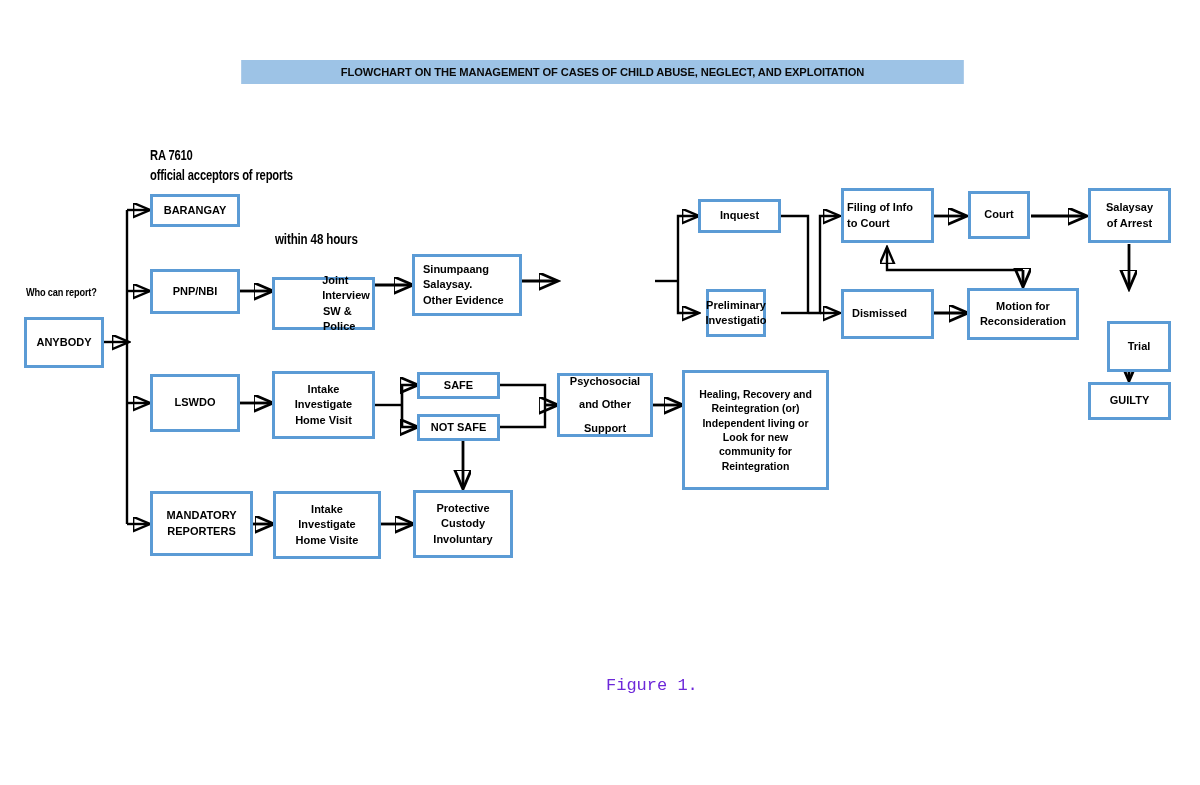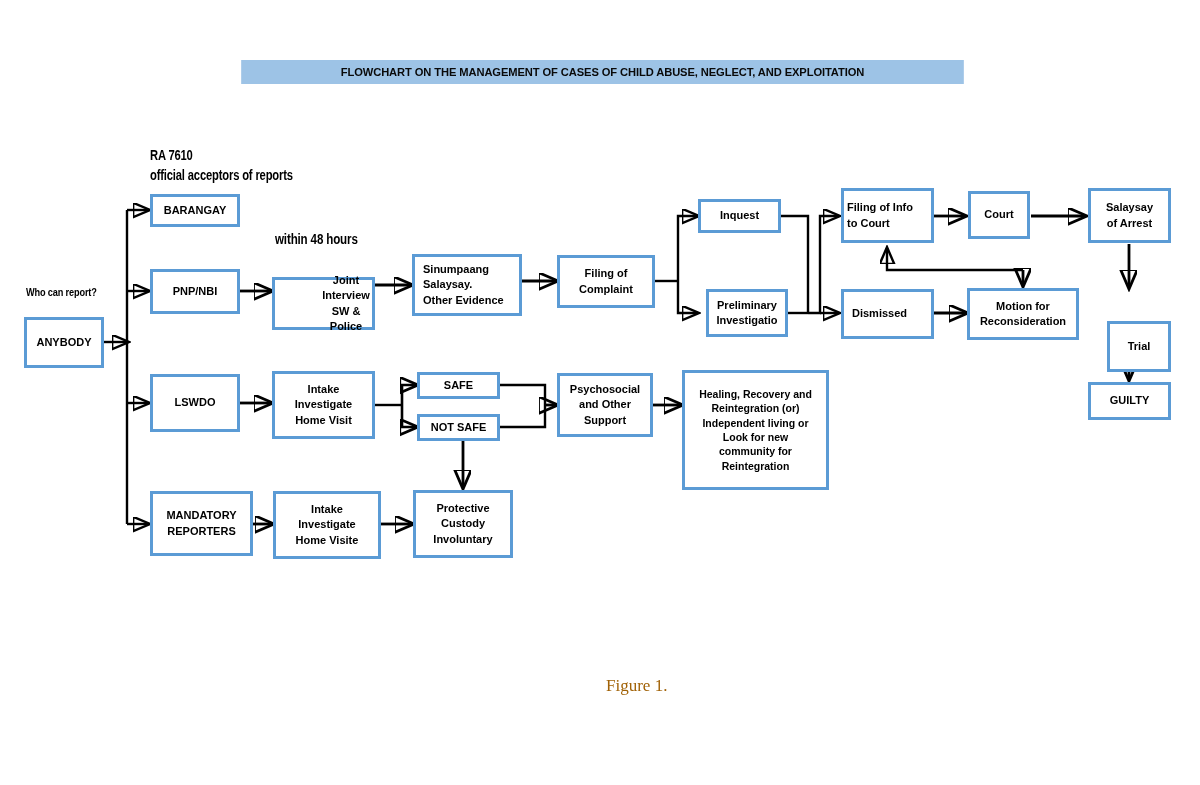--- a/index.html
+++ b/index.html
@@ -25,21 +25,20 @@
     white-space:nowrap;
   }
 
   
   .box{
     position:absolute;
     box-sizing:border-box;
     background:#ffffff;
     border:3px solid #5b9bd5;
     display:flex;align-items:center;justify-content:center;
-    text-align:center;
     color:#000000;
     font-weight:bold;
     font-size:11px;
     line-height:1.38;
     padding:2px 3px;
   }
   .box span{display:block;}
 
   
   .label{
@@ -49,23 +48,23 @@
     white-space:nowrap;
   }
   .label.cond{
     transform:scaleX(0.80);
     transform-origin:left center;
     letter-spacing:-0.2px;
   }
 
   .caption{
     position:absolute;
-    color:#a16207;
+    color:#6d28d9;
     font-size:17px;
-    font-family:Liberation Serif, serif;
+    font-family:Liberation Mono, monospace;
     white-space:nowrap;
   }
 
   svg.links{position:absolute;left:0;top:0;width:1200px;height:785px;pointer-events:none;}
   svg.links line, svg.links path, svg.links polyline{
     stroke:#000000;fill:none;
   }
 </style>
 </head>
 <body>
@@ -191,36 +190,32 @@
   <div class="box" style="left:417px;top:414px;width:83px;height:27px;">
     <span>NOT SAFE</span>
   </div>
 
   <div class="box" style="left:413px;top:490px;width:100px;height:68px;flex-direction:column;">
     <span>Protective</span>
     <span>Custody</span>
     <span>Involuntary</span>
   </div>
 
-  <div class="box" style="left:557px;top:255px;width:98px;height:53px;flex-direction:column;">
-    <span>Filing of</span>
-    <span>Complaint</span>
-  </div>
-
-  <div class="box" style="left:557px;top:373px;width:96px;height:64px;flex-direction:column;">
+
+  <div class="box" style="left:557px;top:373px;width:96px;height:64px;flex-direction:column;gap:8px;">
     <span>Psychosocial</span>
     <span>and Other</span>
     <span>Support</span>
   </div>
 
   <div class="box" style="left:698px;top:199px;width:83px;height:34px;">
     <span>Inquest</span>
   </div>
 
-  <div class="box" style="left:706px;top:289px;width:82px;height:48px;flex-direction:column;">
+  <div class="box" style="left:706px;top:289px;width:60px;height:48px;flex-direction:column;">
     <span>Preliminary</span>
     <span>Investigatio</span>
   </div>
 
   <div class="box" style="left:682px;top:370px;width:147px;height:120px;flex-direction:column;font-size:10.5px;">
     <span>Healing, Recovery and</span>
     <span>Reintegration (or)</span>
     <span>Independent living or</span>
     <span>Look for new</span>
     <span>community for</span>

